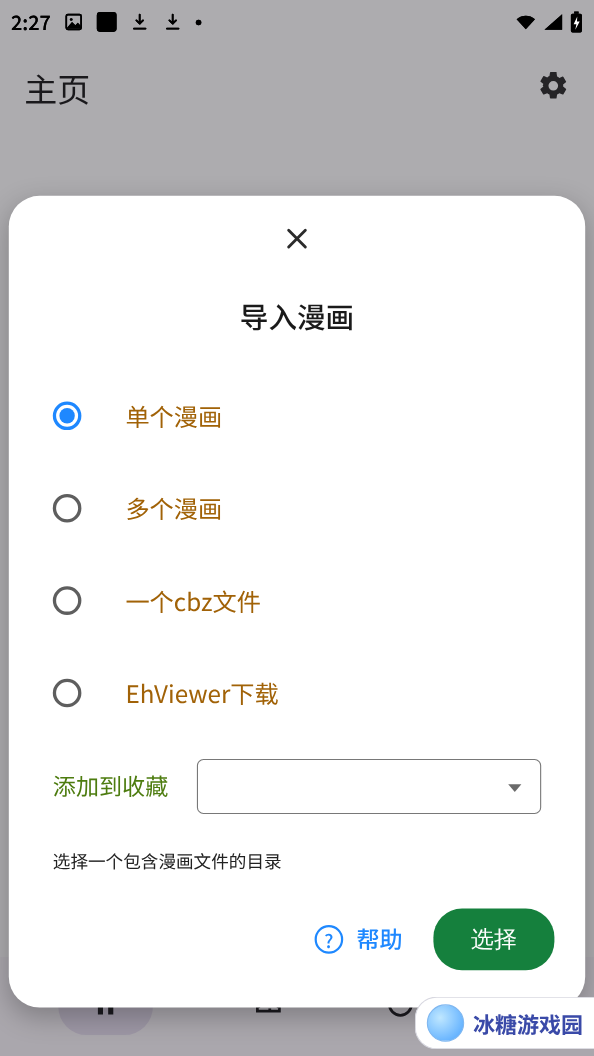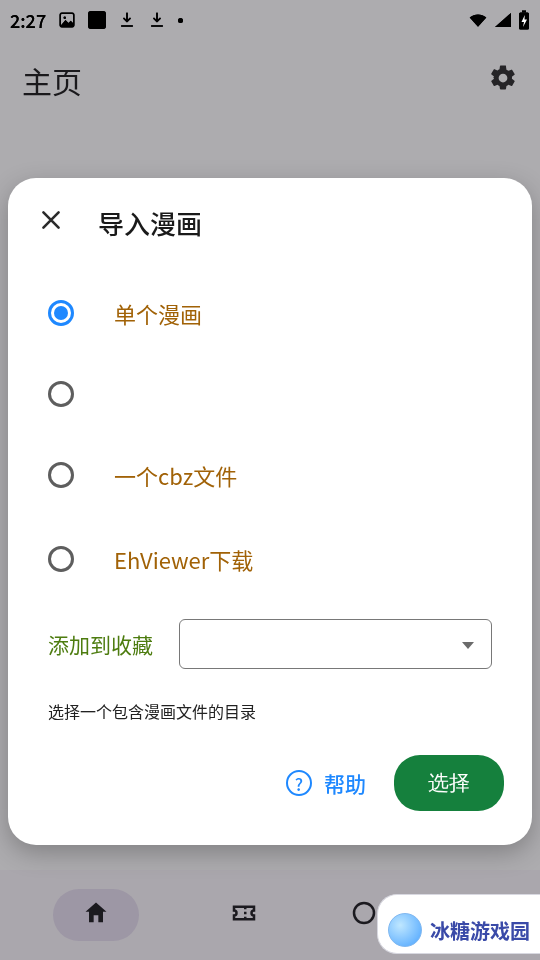--- a/index.html
+++ b/index.html
@@ -19,40 +19,40 @@
   .gear { color: #2b2b2b; }
   .search-pill { margin: 12px 18px 0 18px; height: 72px; background: #e8e4eb; border-radius: 36px; display: flex; align-items: center; padding: 0 26px; gap: 22px; }
   .search-pill .mag { color: #3b3b3b; }
   .search-placeholder { font-size: 22px; color: #676068; }
   .bottom-nav { position: absolute; left: 0; right: 0; bottom: 0; height: 90px; display: flex; align-items: center; justify-content: space-around; background: #fbf7fc; padding: 0 8px; }
   .nav-item { color: #1a1a1a; display: flex; align-items: center; justify-content: center; position: relative; }
   .nav-home { width: 86px; height: 52px; background: #e6def0; border-radius: 26px; display:flex; align-items:center; justify-content:center; }
   .scrim { position: absolute; inset: 0; background: rgba(28,24,32,0.36); }
   
   .dialog { position: absolute; left: 8px; right: 8px; top: 178px; background: #fff; border-radius: 28px; box-shadow: 0 8px 24px rgba(0,0,0,0.25); padding: 20px 0 34px 0; }
-  .dialog-head { display: flex; align-items: center; gap: 34px; padding: 6px 30px 8px 30px; }
+  .dialog-head { display: flex; align-items: center; gap: 34px; padding: 6px 30px 8px 30px; flex-direction: column; }
   .close-x { color: #2b2b2b; cursor: pointer; }
   .dialog-title { font-size: 26px; font-weight: 500; color: #1a1a1a; }
   .radio-list { padding: 22px 0 6px 0; }
   .radio-row { display: flex; align-items: center; gap: 40px; padding: 26px 40px; cursor: pointer; }
   .radio { width: 26px; height: 26px; border: 3px solid #5e5e5e; border-radius: 50%; display:flex; align-items:center; justify-content:center; flex-shrink:0; }
   .radio.checked { border-color: #1e88ff; }
   .radio.checked::after { content: ""; width: 14px; height: 14px; background: #1e88ff; border-radius: 50%; }
   .radio-label { font-size: 22px; color: #a16207; }
   .form-row { display: flex; align-items: center; gap: 26px; padding: 12px 40px 0 40px; }
   .form-label { font-size: 21px; color: #4d7c0f; }
   .select { flex: 1; height: 50px; border: 1.5px solid #787878; border-radius: 6px; display: flex; align-items: center; justify-content: flex-end; padding: 0 16px; cursor: pointer; }
   .select .tri { color: #6b6b6b; }
   .hint { padding: 30px 40px 0 40px; font-size: 16px; color: #222; }
   .dialog-actions { display: flex; justify-content: flex-end; align-items: center; gap: 28px; padding: 32px 28px 0 28px; }
   .help-btn { display: flex; align-items: center; gap: 12px; color: #1e88ff; font-size: 21px; font-weight: 500; cursor: pointer; }
   .help-icon { width: 26px; height: 26px; border: 2.5px solid #1e88ff; border-radius: 50%; display:flex; align-items:center; justify-content:center; font-size:17px; }
   .primary-btn { background: #15803d; color: #fff; font-size: 21px; font-weight: 500; padding: 14px 34px; border-radius: 26px; cursor: pointer; border: none; }
   
-  .watermark { position: absolute; right: 0; bottom: 6px; display: flex; align-items: center; gap: 8px; background: #fff; border: 1px solid #d8d8e0; border-right: none; border-radius: 20px 0 0 20px; padding: 18px 10px 6px 10px; font-size: 20px; color: #3a4aa8; font-weight: 600; }
+  .watermark { position: absolute; right: 0; bottom: 6px; display: flex; align-items: center; gap: 8px; background: #fff; border: 1px solid #d8d8e0; border-right: none; border-radius: 20px 0 0 20px; padding: 6px 10px 6px 10px; font-size: 20px; color: #3a4aa8; font-weight: 600; }
   .wm-circle { width: 34px; height: 34px; border-radius: 50%; background: radial-gradient(circle at 35% 35%, #bfe7ff, #4aa3ff); border: 1px solid #7fb7f0; }
 </style>
 </head>
 <body>
 
 <div class="app-bg">
   <div class="statusbar">
     <div class="statusbar-left">
       <span>2:27</span>
       <span class="sb-icon">
@@ -197,20 +197,21 @@
     <div class="dialog-title">导入漫画</div>
   </div>
 
   <div class="radio-list">
     <div class="radio-row">
       <span class="radio checked"></span>
       <span class="radio-label">单个漫画</span>
     </div>
     <div class="radio-row">
       <span class="radio"></span>
+      <span class="radio-label">多个漫画</span>
     </div>
     <div class="radio-row">
       <span class="radio"></span>
       <span class="radio-label">一个cbz文件</span>
     </div>
     <div class="radio-row">
       <span class="radio"></span>
       <span class="radio-label">EhViewer下载</span>
     </div>
   </div>

